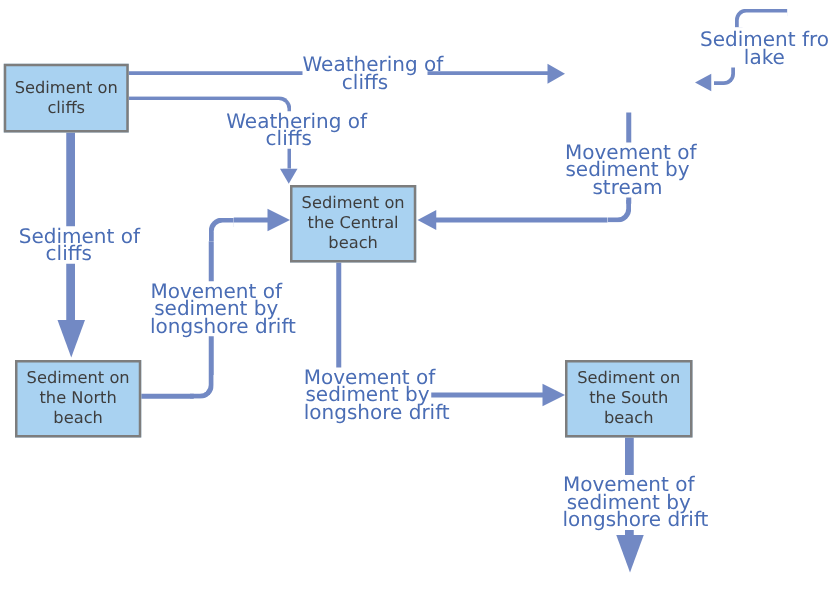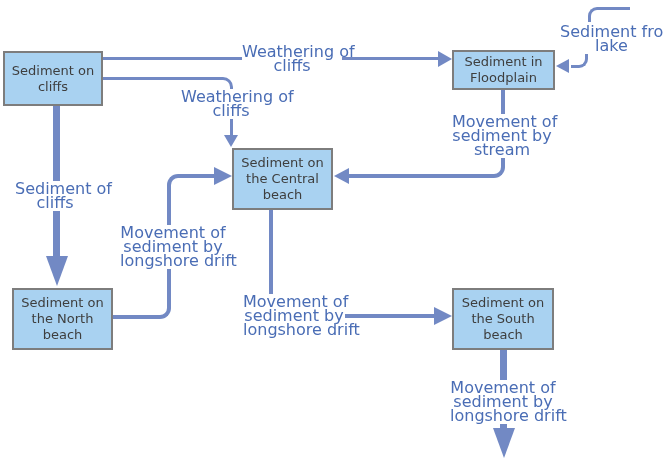--- a/index.html
+++ b/index.html
@@ -125,22 +125,20 @@
 sediment by
 longshore drift</div>
   <div class="elabel" id="lab-longshore-south">Movement of
 sediment by
 longshore drift</div>
   <div class="elabel" id="lab-lake">Sediment from
 lake</div>
 
   <div class="node" id="node-cliffs">Sediment on
 cliffs</div>
-  <div class="node" id="node-floodplain">Sediment in
-Floodplain</div>
   <div class="node" id="node-central">Sediment on
 the Central
 beach</div>
   <div class="node" id="node-north">Sediment on
 the North
 beach</div>
   <div class="node" id="node-south">Sediment on
 the South
 beach</div>
 

